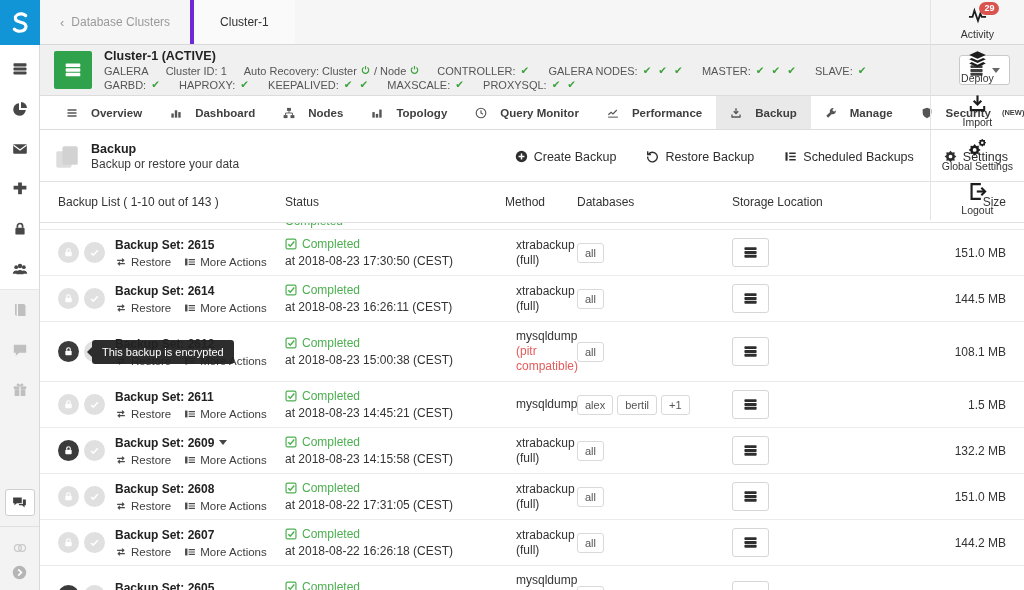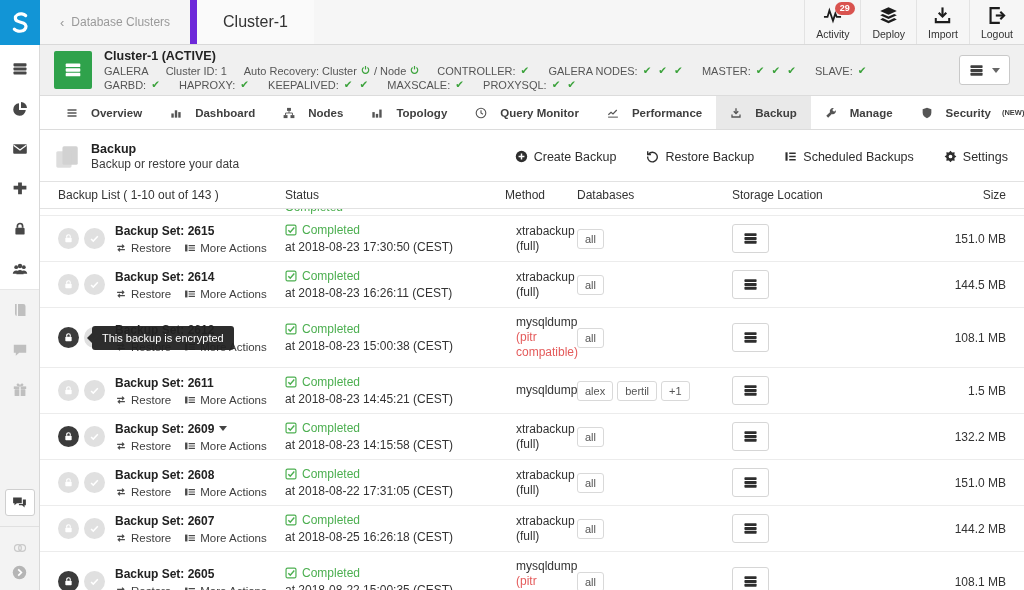--- a/index.html
+++ b/index.html
@@ -24,23 +24,23 @@
   .sb-toggle { color:#c9c9c9; width:18px; height:14px; cursor:pointer; }
   .sb-expand { color:#b5b5b5; width:15px; height:15px; cursor:pointer; }
   .sb-toggle .ic,.sb-expand .ic { width:100%; height:100%; }
 
   .main { flex:1; display:flex; flex-direction:column; min-width:0; }
 
   
   .topbar { height:45px; flex:0 0 45px; background:#f6f6f6; border-bottom:1px solid #d9d9d9; display:flex; align-items:stretch; }
   .crumb { display:flex; align-items:center; gap:7px; padding:0 20px; color:#9a9a9a; font-size:12px; cursor:pointer; }
   .crumb-ch { font-size:13px; }
-  .cluster-tab { display:flex; align-items:center; padding:0 26px; border-left:7px solid #6d28d9; background:#fafafa; font-size:16px; color:#333; cursor:pointer; }
+  .cluster-tab { display:flex; align-items:center; padding:0 26px; border-left:4px solid #6d28d9; background:#fafafa; font-size:12px; color:#333; cursor:pointer; }
   .flex-sp { flex:1; }
-  .top-actions { display:flex; align-items:stretch; }
+  .top-actions { display:flex; align-items:stretch;flex-direction:column; }
   .ta { position:relative; min-width:52px; padding:6px 11px 4px; border-left:1px solid #e3e3e3; display:flex; flex-direction:column; align-items:center; justify-content:center; gap:3px; font-size:10.5px; color:#333; cursor:pointer; }
   .ta .ic { width:19px; height:19px; color:#1c1c1c; }
   .ta-badge { position:absolute; top:2px; left:50%; margin-left:2px; background:#d9534f; color:#fff; font-size:9px; font-weight:bold; padding:2px 5px; border-radius:8px; line-height:1; }
 
   
   .clusterbar { height:51px; flex:0 0 51px; background:#f0f0f0; border-bottom:1px solid #dcdcdc; display:flex; align-items:center; gap:12px; padding:0 14px 0 14px; }
   .cluster-ic { width:38px; height:38px; border-radius:2px; background:#2fa24b; color:#fff; display:flex; align-items:center; justify-content:center; flex:0 0 38px; }
   .cluster-ic .ic { width:18px; height:18px; }
   .cluster-info { flex:1; min-width:0; line-height:1.3; }
   .cluster-title { font-size:12.5px; font-weight:bold; color:#222; }
@@ -67,21 +67,21 @@
   .ph-icon .ic { width:26px; height:26px; }
   .ph-title { font-size:12.5px; font-weight:bold; color:#222; }
   .ph-sub { font-size:12px; color:#3c3c3c; margin-top:1px; }
   .ph-actions { display:flex; align-items:flex-end; gap:30px; }
   .pha { display:flex; align-items:center; gap:6px; font-size:12.5px; color:#2e2e2e; cursor:pointer; white-space:nowrap; }
   .pha .ic { width:13px; height:13px; color:#2e2e2e; }
 
   
   .btable { width:100%; }
   .bt-grid { display:grid; grid-template-columns:57px 170px 220px 72px 155px 153px 1fr; padding:0 18px; }
-  .bt-head { height:28px; align-items:center; border-top:1px solid #e2e2e2; border-bottom:1px solid #e2e2e2; font-size:12px; color:#333; }
+  .bt-head { height:42px; align-items:center; border-top:1px solid #e2e2e2; border-bottom:1px solid #e2e2e2; font-size:12px; color:#333; }
   .h-list { grid-column:1 / 3; }
   .h-size { text-align:right; }
   .sliver { height:7px; overflow:hidden; border-bottom:1px solid #ececec; }
   .sliver span { grid-column:3; display:block; margin-top:-9px; color:#4caf50; font-size:12px; }
   .brow { align-items:center; min-height:45px; padding-top:7px; padding-bottom:7px; border-bottom:1px solid #ececec; position:relative; }
   .c-icons { display:flex; gap:5px; align-items:center; }
   .circle { width:21px; height:21px; border-radius:50%; background:#e0e0e0; color:#fff; display:flex; align-items:center; justify-content:center; cursor:pointer; flex:0 0 21px; }
   .circle .ic { width:11px; height:11px; }
   .circle.dark { background:#3b3b3b; }
   .set-name { font-size:12px; font-weight:bold; color:#222; display:flex; align-items:center; gap:5px; }
@@ -258,20 +258,29 @@
                 <path d="M8 1.2v7" stroke="currentColor" stroke-width="1.8" fill="none"></path>
                 <path d="M4.8 5.6 8 8.8l3.2-3.2" fill="none" stroke="currentColor" stroke-width="1.8"></path>
                 <path d="M1.5 10.2v4.3h13v-4.3h-1.7v2.5H3.2v-2.5z"></path>
               </svg>
             </span>
             <span>Import</span>
           </div>
           <div class="ta">
             <span class="ic">
               <svg viewBox="0 0 16 16" fill="currentColor">
+                <path fill-rule="evenodd" d="M5.60 5.00L6.98 6.67L9.14 6.46L8.93 8.62L10.60 10.00L8.93 11.38L9.14 13.54L6.98 13.33L5.60 15.00L4.22 13.33L2.06 13.54L2.27 11.38L0.60 10.00L2.27 8.62L2.06 6.46L4.22 6.67L5.60 5.00Z M7.199999999999999 10 a1.6 1.6 0 1 0 -3.2 0 a1.6 1.6 0 1 0 3.2 0 Z"></path>
+                <path fill-rule="evenodd" d="M12.00 0.60L12.92 1.78L14.40 1.60L14.22 3.08L15.40 4.00L14.22 4.92L14.40 6.40L12.92 6.22L12.00 7.40L11.08 6.22L9.60 6.40L9.78 4.92L8.60 4.00L9.78 3.08L9.60 1.60L11.08 1.78L12.00 0.60Z M13.1 4 a1.1 1.1 0 1 0 -2.2 0 a1.1 1.1 0 1 0 2.2 0 Z"></path>
+              </svg>
+            </span>
+            <span>Global Settings</span>
+          </div>
+          <div class="ta">
+            <span class="ic">
+              <svg viewBox="0 0 16 16" fill="currentColor">
                 <path d="M10.8 1.8H3v12.4h7.8" fill="none" stroke="currentColor" stroke-width="1.8"></path>
                 <path d="M7.4 8h6.6" stroke="currentColor" stroke-width="1.8"></path>
                 <path d="M11.2 4.8 14.4 8l-3.2 3.2" fill="none" stroke="currentColor" stroke-width="1.8"></path>
               </svg>
             </span>
             <span>Logout</span>
           </div>
         </div>
     </header>
 
@@ -961,21 +970,21 @@
               <div>
                 <div class="st-line1">
                   <span class="ic">
                     <svg viewBox="0 0 16 16" fill="currentColor">
                       <rect x="1.4" y="1.4" width="13.2" height="13.2" rx="2" fill="none" stroke="currentColor" stroke-width="1.6"></rect>
                       <path d="M4.4 8.2 7 10.8 12.4 4.6" fill="none" stroke="currentColor" stroke-width="1.9"></path>
                     </svg>
                   </span>
                   <span>Completed</span>
                 </div>
-                <div class="st-line2">at 2018-08-25 16:26:18 (CEST)</div>
+                <div class="st-line2">at 2018-08-22 16:26:18 (CEST)</div>
               </div>
               <div class="c-method"><span>xtrabackup</span><span class="m-note">(full)</span></div>
               <div class="c-db">
                 <span class="db-badge">all</span>
               </div>
               <div>
                 <div class="store-btn">
                   <span class="ic">
                     <svg viewBox="0 0 16 16" fill="currentColor">
                       <rect x="1.5" y="2.3" width="13" height="3.1" rx="0.8"></rect>

